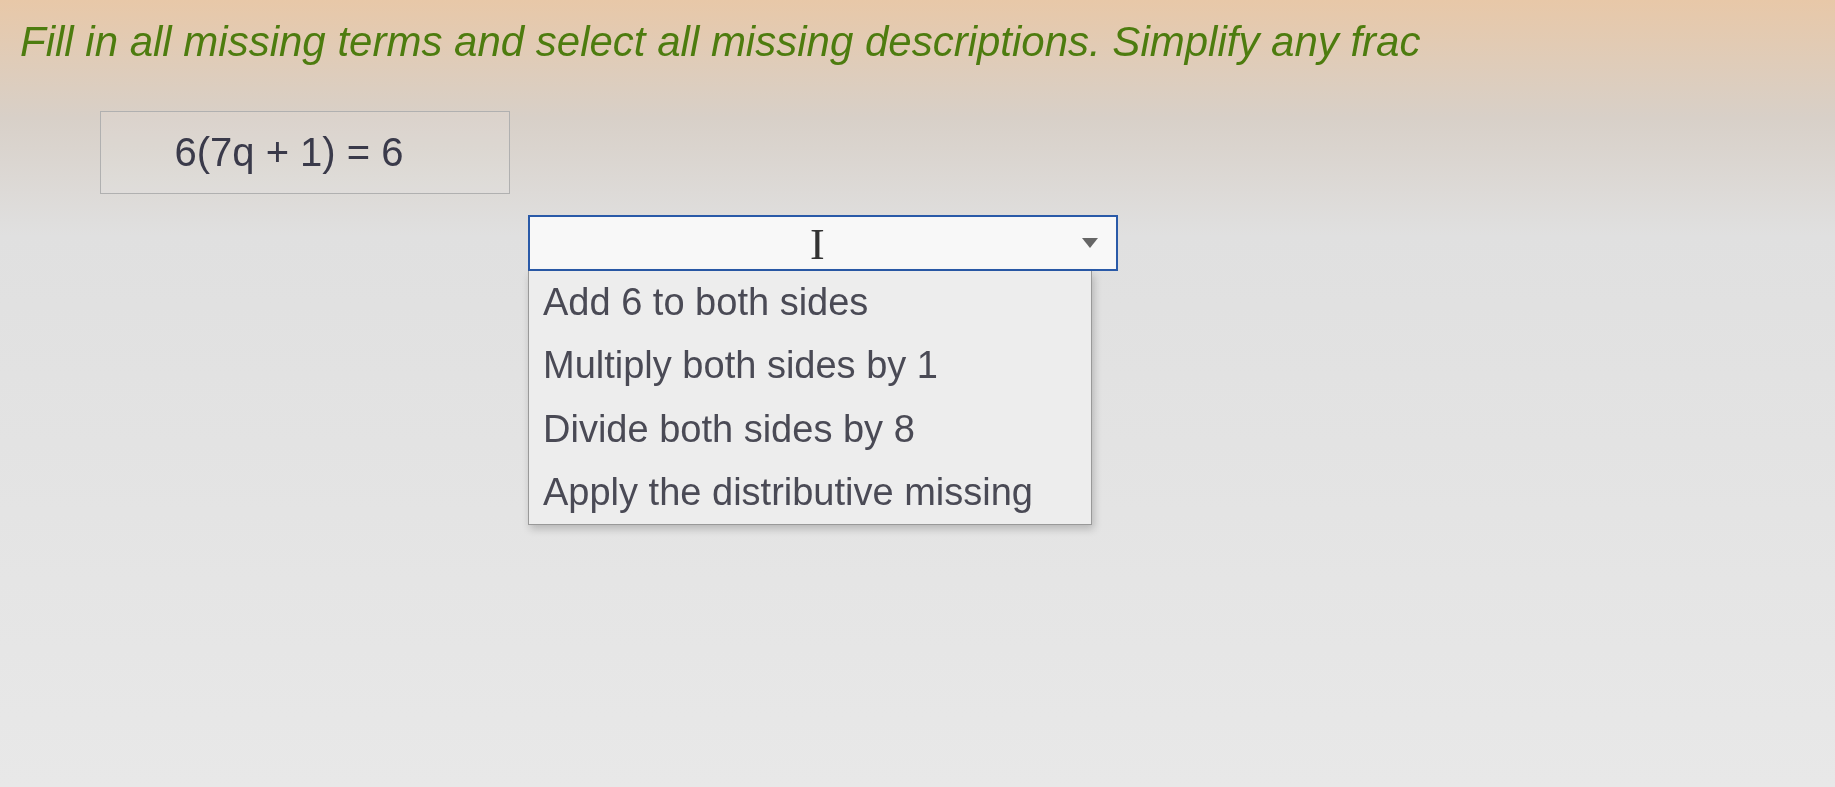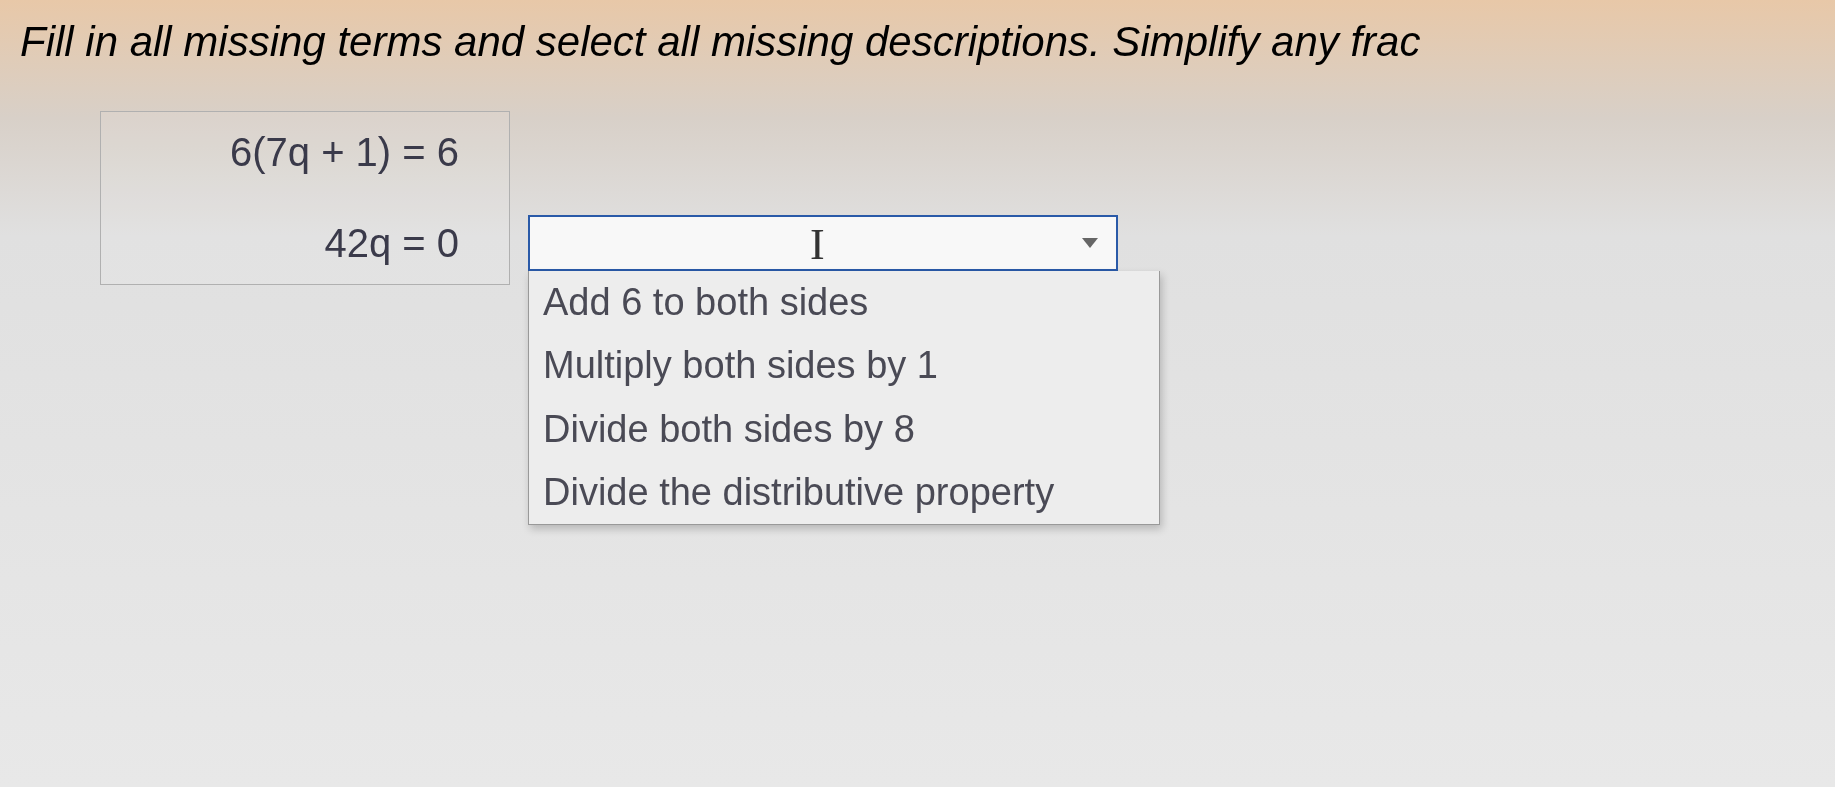--- a/index.html
+++ b/index.html
@@ -11,21 +11,21 @@
       width: 1835px;
       height: 787px;
       font-family: Verdana, Geneva, sans-serif;
       background: linear-gradient(180deg, #e8c8a8 0%, #d8d0c8 15%, #e0e0e0 30%, #e8e8e8 100%);
       overflow: hidden;
       position: relative;
     }
     .instruction {
       font-style: italic;
       font-size: 42px;
-      color: #000000;
+      color: #4d7c0f;
       padding: 18px 20px 0 20px;
       white-space: nowrap;
     }
     .content-area {
       display: flex;
       margin-top: 45px;
       margin-left: 100px;
       align-items: flex-start;
     }
     .equations-column {
@@ -35,21 +35,21 @@
     }
     .equation-row {
       font-size: 40px;
       color: #3a3a4a;
       padding: 18px 20px;
       text-align: right;
       padding-right: 50px;
       font-family: Verdana, Geneva, sans-serif;
     }
     .equation-row.first {
-      text-align: right;
+      text-align: center;
       padding-left: 18px;
     }
     .equation-row.r2 { padding-top: 38px; }
     .equation-row.r3 { padding-top: 28px; }
     .equation-row.r4 { padding-top: 18px; padding-bottom: 22px; }
     .answer-box {
       display: inline-block;
       border: 1px solid #a0a0a0;
       padding: 2px 14px;
       min-width: 48px;
@@ -98,21 +98,21 @@
       border-top: 10px solid #666;
       position: absolute;
       right: 18px;
       top: 50%;
       transform: translateY(-50%);
     }
     .dropdown-options {
       position: absolute;
       top: 56px;
       left: 0;
-      width: 632px;
+      width: 564px;
       background: #ededed;
       border: 1px solid #999;
       border-top: none;
       box-shadow: 2px 4px 8px rgba(0,0,0,0.2);
       z-index: 10;
     }
     .dropdown-option {
       font-size: 38px;
       color: #4a4a55;
       padding: 6px 14px;
@@ -121,32 +121,31 @@
     }
   </style>
 </head>
 <body>
 
 <div class="instruction">Fill in all missing terms and select all missing descriptions. Simplify any frac</div>
 
 <div class="content-area">
   <div class="equations-column">
     <div class="equation-row first">6(7q + 1) = 6</div>
-    <div class="equation-row r3">42q = 0</div>
   </div>
 
   <div class="descriptions-column">
     <div class="desc-spacer"></div>
     <div class="dropdown-wrapper">
       <div class="dropdown-selected">
         <span></span>
         <span class="cursor-beam">I</span>
         <span class="dropdown-arrow"></span>
       </div>
       <div class="dropdown-options">
         <div class="dropdown-option">Add 6 to both sides</div>
         <div class="dropdown-option">Multiply both sides by 1</div>
         <div class="dropdown-option">Divide both sides by 8</div>
-        <div class="dropdown-option">Divide the distributive property</div>
+        <div class="dropdown-option">Apply the distributive missing</div>
       </div>
     </div>
   </div>
 </div>
 
 </body></html>

